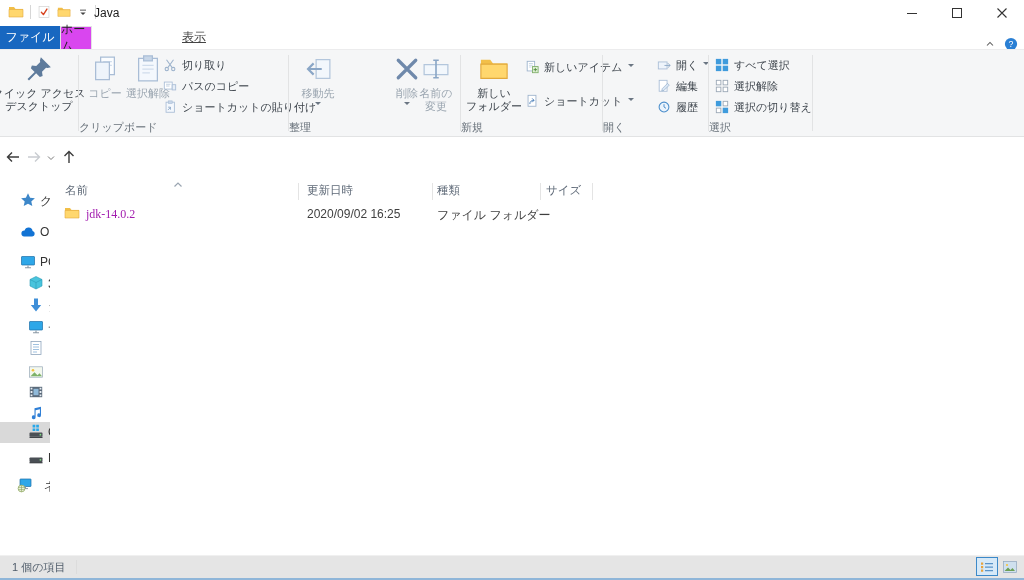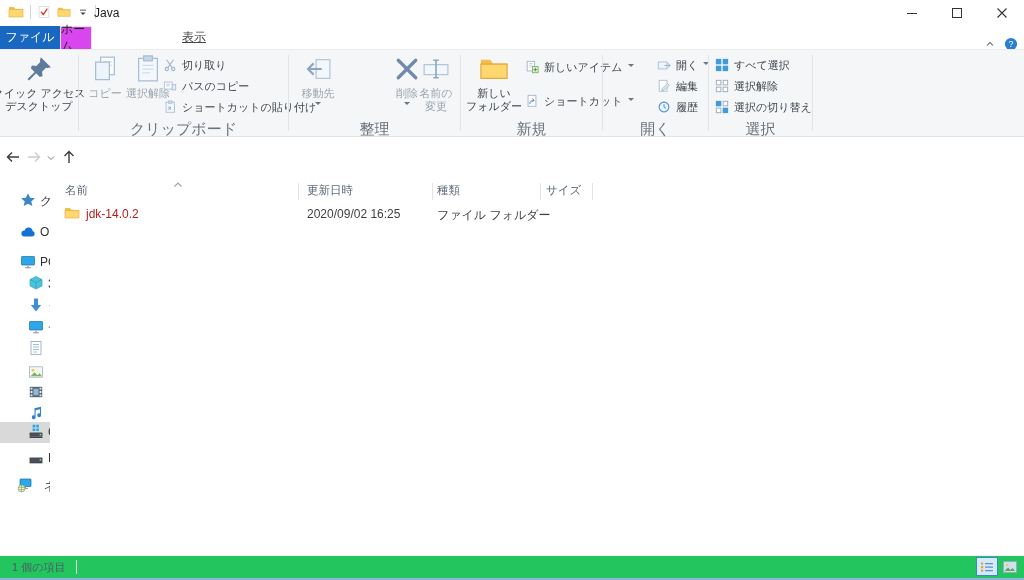--- a/index.html
+++ b/index.html
@@ -26,21 +26,21 @@
   .tab.home{left:60px;width:32px;background:#d946ef;border:1px solid #e3e3e3;border-bottom:none;color:#222;}
   .tab.share{left:118px;width:48px;margin-top:48px;}
   .tab.view{left:170px;width:48px;text-decoration:underline;}
   .ribbon-tools{position:absolute;right:6px;top:11px;display:flex;gap:8px;align-items:center;}
 
   
   .ribbon{position:absolute;top:49px;left:0;right:0;height:88px;background:#f5f6f7;
           border-top:1px solid #ececed;border-bottom:1px solid #e2e3e4;box-sizing:border-box;}
   .vdiv{position:absolute;top:5px;height:76px;width:1px;background:#e2e3e4;}
   .grp{position:absolute;top:0;height:86px;}
-  .glabel{position:absolute;left:0;right:0;top:70px;text-align:center;font-size:15px;color:#69727b;}
+  .glabel{position:absolute;left:0;right:0;top:70px;font-size:11px;color:#69727b;}
   .bb{position:absolute;top:4px;display:flex;flex-direction:column;align-items:center;cursor:default;}
   .bb .ic30{margin-bottom:3px;}
   .bl{font-size:11px;line-height:13px;text-align:center;color:#3e454d;white-space:nowrap;}
   .dis{color:#99a4af;}
   .scol{position:absolute;display:flex;flex-direction:column;gap:7px;}
   .sb{display:flex;align-items:center;gap:5px;height:14px;}
   .sl{font-size:11px;color:#3e454d;white-space:nowrap;}
   .caret-d{width:0;height:0;border:3px solid transparent;border-top-color:#6b7683;display:inline-block;}
   .caret-d.m{margin-top:2px;}
 
@@ -66,24 +66,24 @@
   .si svg{position:absolute;top:2px;}
   .si-label{position:absolute;top:3px;font-size:12px;color:#333;white-space:nowrap;}
 
   
   .filelist{position:absolute;top:177px;left:50px;right:0;height:380px;background:#fff;}
   .hcell{position:absolute;top:6px;font-size:11.5px;color:#5f6a78;white-space:nowrap;}
   .hdiv{position:absolute;top:6px;height:17px;width:1px;background:#e4e4e4;}
   .sortc{position:absolute;left:120px;top:0;}
   .frow{position:absolute;left:0;top:27px;right:430px;height:20px;}
   .fcell{position:absolute;top:3px;font-size:12px;color:#3f3f3f;white-space:nowrap;}
-  .fname{color:#b91c1c;}
+  .fname{color:#a21caf;font-family:Liberation Serif, serif;}
 
   
-  .statusbar{position:absolute;left:0;right:0;bottom:0;height:22px;background:#22c55e;border-top:1px solid #f0f0f0;}
+  .statusbar{position:absolute;left:0;right:0;bottom:0;height:22px;background:#e5e5e5;border-top:1px solid #f0f0f0;}
   .scount{position:absolute;left:12px;top:4px;font-size:11px;color:#4e5b69;}
   .sdiv{position:absolute;left:76px;top:4px;width:1px;height:14px;background:#dcdcdc;}
   .viewbtn{position:absolute;top:1px;width:22px;height:19px;display:flex;align-items:center;justify-content:center;box-sizing:border-box;}
   .viewbtn.details{right:26px;border:1px solid #3c89c9;background:#d6e9f8;}
   .viewbtn.thumbs{right:3px;}
 </style>
 </head>
 <body>
 
 <svg width="0" height="0" style="position:absolute">

